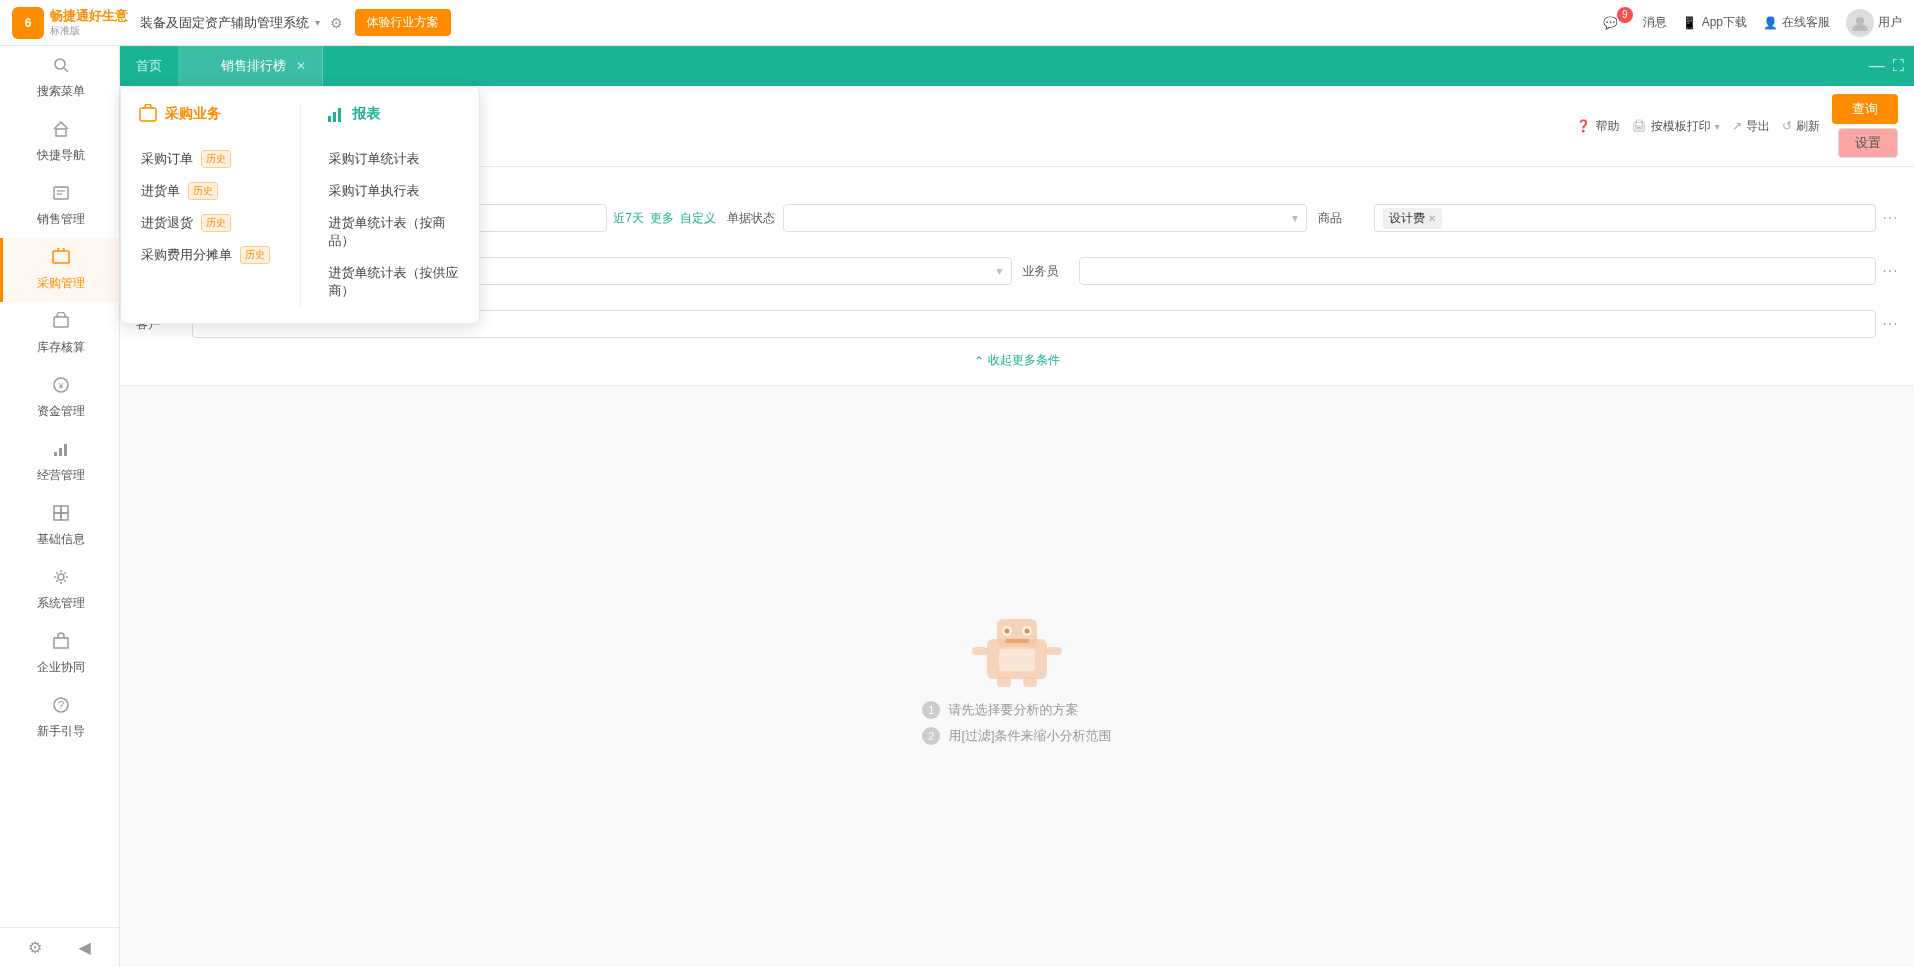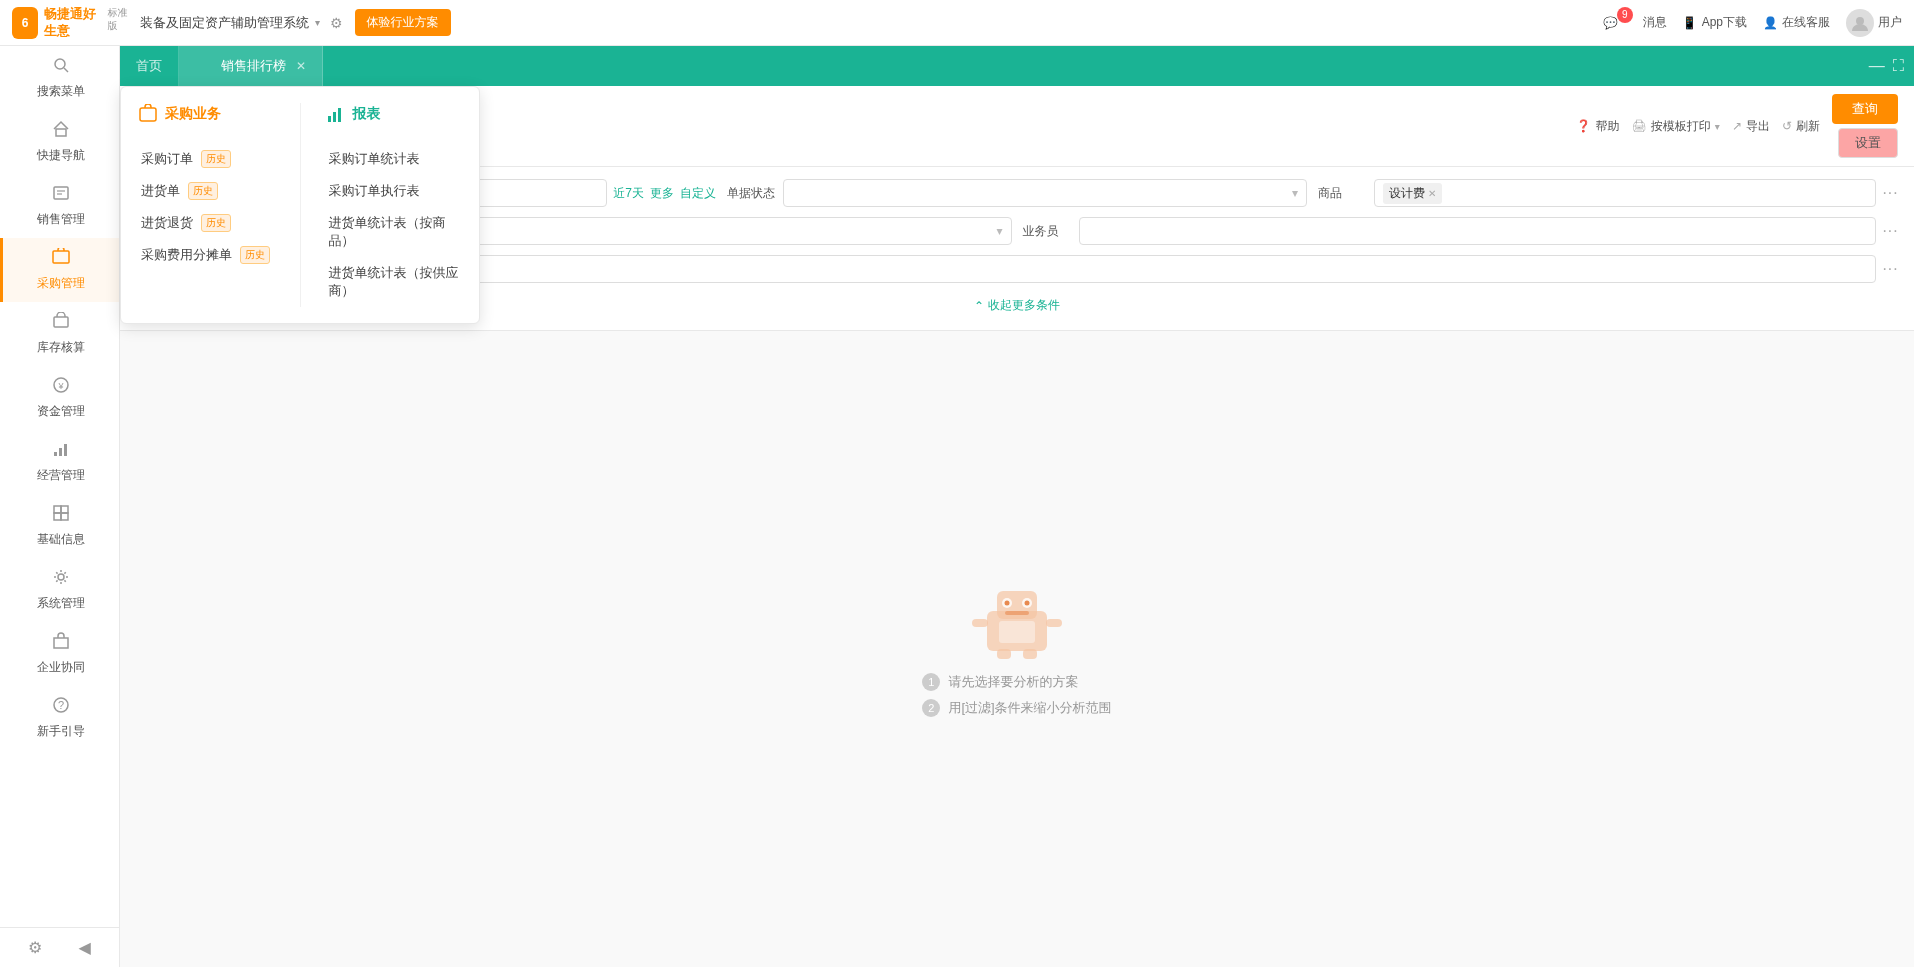--- a/index.html
+++ b/index.html
@@ -34,21 +34,21 @@
       border-radius: 6px;
       display: flex;
       align-items: center;
       justify-content: center;
       color: white;
       font-size: 16px;
       font-weight: bold;
     }
     .logo-text {
       display: flex;
-      flex-direction: row;
+      flex-direction: column;
       font-size: 11px;
       color: #333;
       line-height: 1.3;
     }
     .logo-text .main { font-size: 13px; font-weight: bold; color: #ff8c00; }
     .logo-text .sub { font-size: 10px; color: #999; }
     .system-title {
       font-size: 13px;
       color: #444;
       display: flex;
@@ -244,20 +244,21 @@
       background: #fff;
       padding: 12px 16px;
       border-bottom: 1px solid #e8e8e8;
       flex-shrink: 0;
     }
     .filter-row {
       display: flex;
       align-items: flex-start;
       gap: 11px;
       margin-bottom: 10px;
+      margin-top: 25px;
     }
     .filter-row:last-child { margin-bottom: 0; }
     .filter-item {
       display: flex;
       align-items: center;
       gap: 6px;
       flex: 1;
     }
     .filter-label {
       font-size: 12px;

